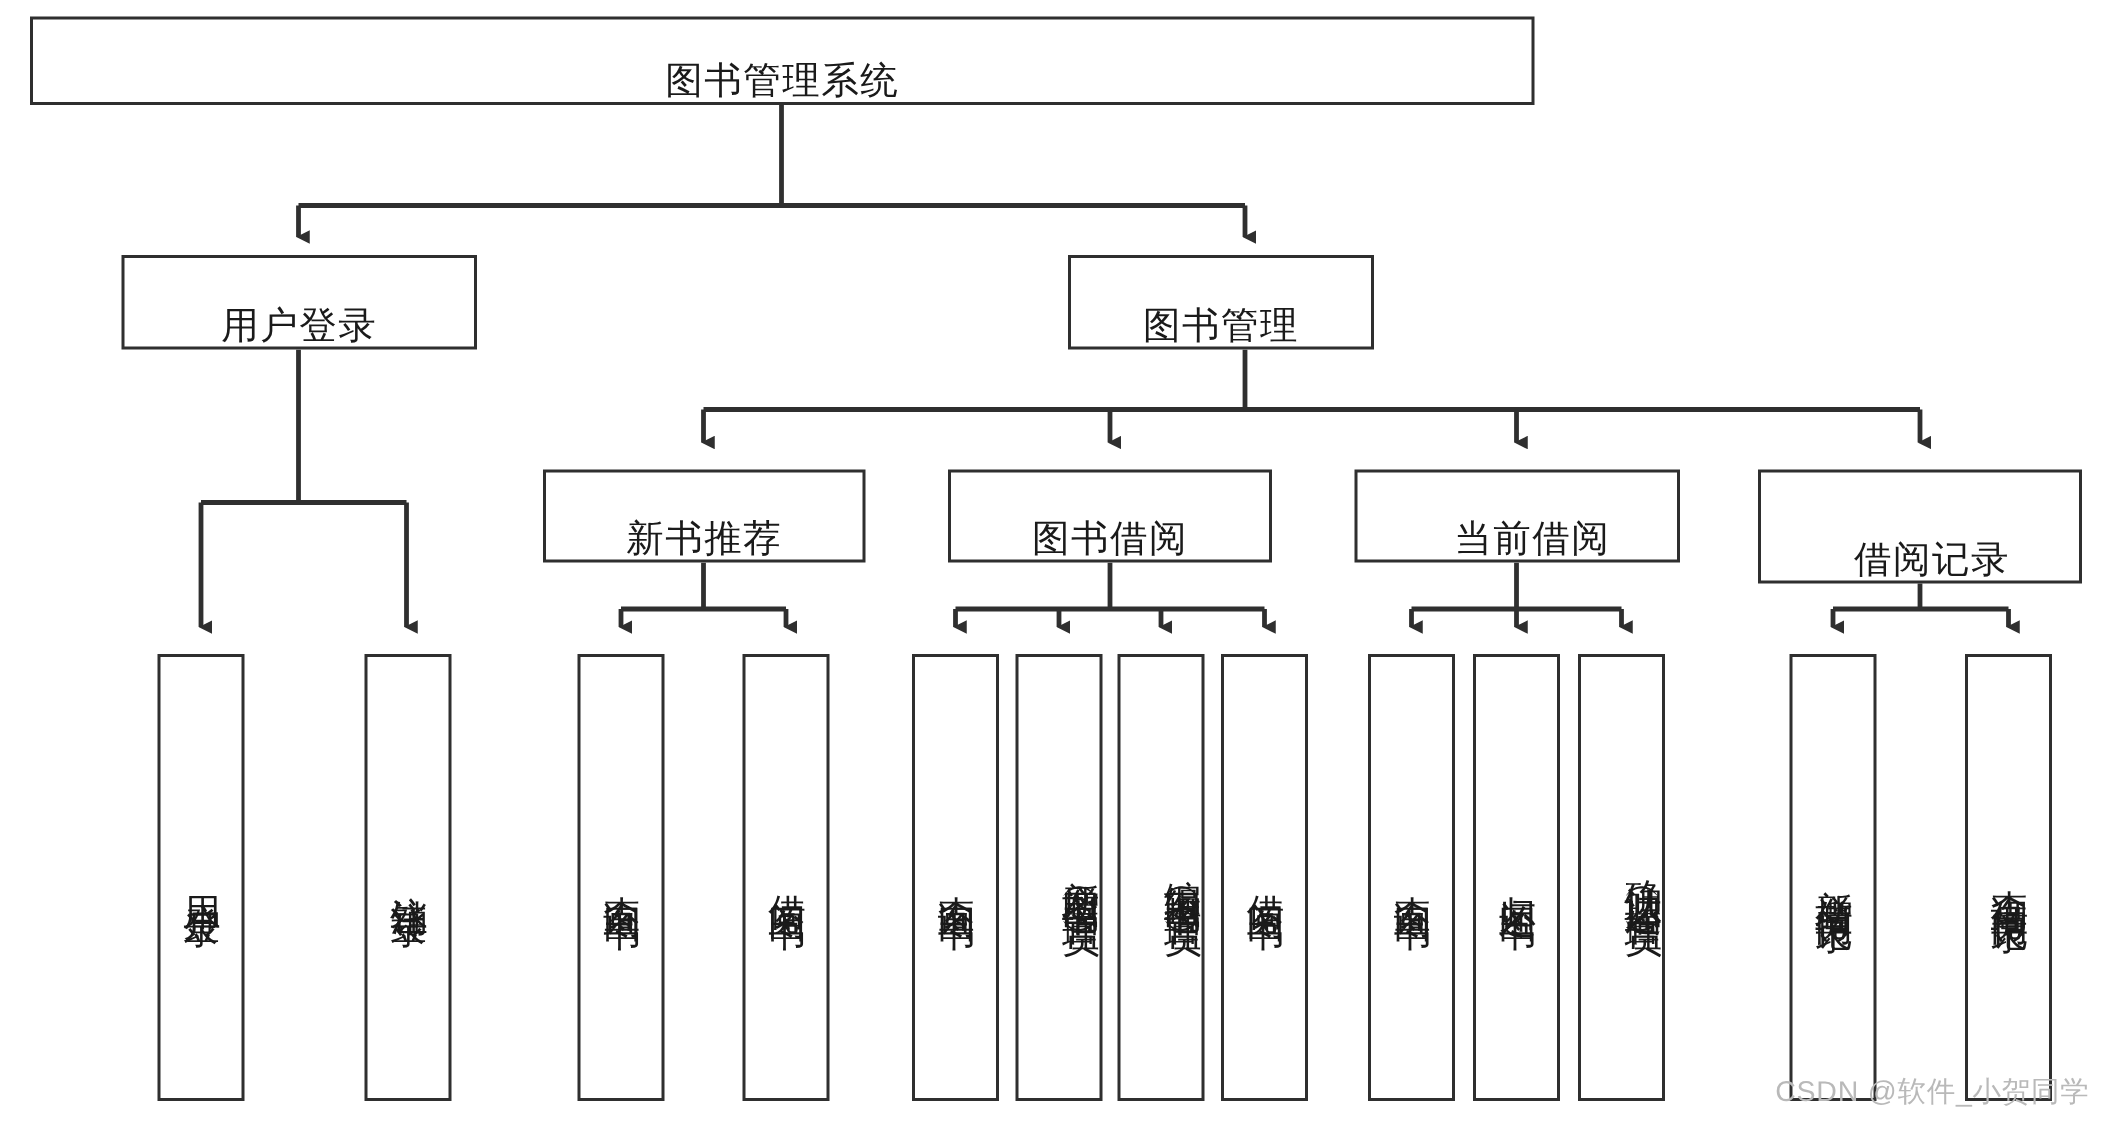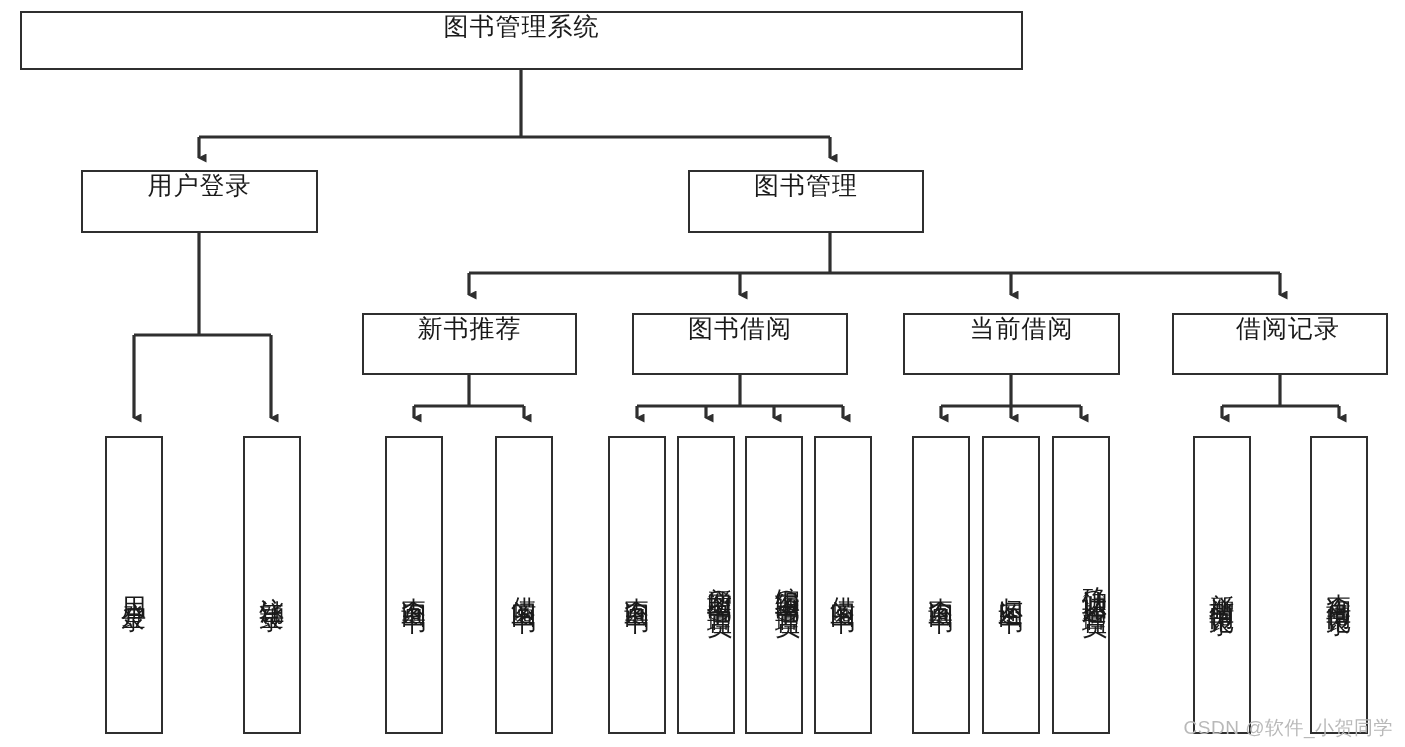--- a/index.html
+++ b/index.html
@@ -24,21 +24,21 @@
     width: 1405px;
     height: 747px;
     pointer-events: none;
   }
   .node {
     position: absolute;
     box-sizing: border-box;
     border: 2.5px solid #2f2f2f;
     background: #ffffff;
     display: flex;
-    align-items: flex-start;
+    align-items: flex-end;
     justify-content: center;
     color: #1a1a1a;
     z-index: 2;
   }
   .node.horiz {
     font-size: 25px;
     letter-spacing: 1px;
     line-height: 1.1;
   }
   .node.vert {
@@ -125,37 +125,37 @@
   </svg>
 
   <div class="node horiz" style="left:20px; top:11px; width:1003px; height:59px;">
     <span>图书管理系统</span>
   </div>
 
   <div class="node horiz" style="left:81px; top:170px; width:237px; height:63px;">
     <span>用户登录</span>
   </div>
 
-  <div class="node horiz" style="left:688px; top:170px; width:236px; height:63px;font-family:Liberation Serif, serif;">
+  <div class="node horiz" style="left:712px; top:170px; width:204px; height:63px;font-family:Liberation Serif, serif;">
     <span>图书管理</span>
   </div>
 
   <div class="node horiz" style="left:632px; top:313px; width:216px; height:62px;">
     <span>图书借阅</span>
   </div>
 
   <div class="node horiz" style="left:362px; top:313px; width:215px; height:62px;">
     <span>新书推荐</span>
   </div>
 
   <div class="node horiz" style="left:903px; top:313px; width:217px; height:62px;padding-left:20px;">
     <span>当前借阅</span>
   </div>
 
-  <div class="node horiz" style="left:1172px; top:313px; width:216px; height:62px;padding-left:16px;">
+  <div class="node horiz" style="left:1172px; top:313px; width:216px; height:76px;padding-left:16px;">
     <span>借阅记录</span>
   </div>
 
   <div class="node vert" style="left:105px; top:436px; width:58px; height:298px; align-items:center;">
     <span>用户登录</span>
   </div>
 
   <div class="node vert" style="left:243px; top:436px; width:58px; height:298px; align-items:center;">
     <span>注销登录</span>
   </div>

